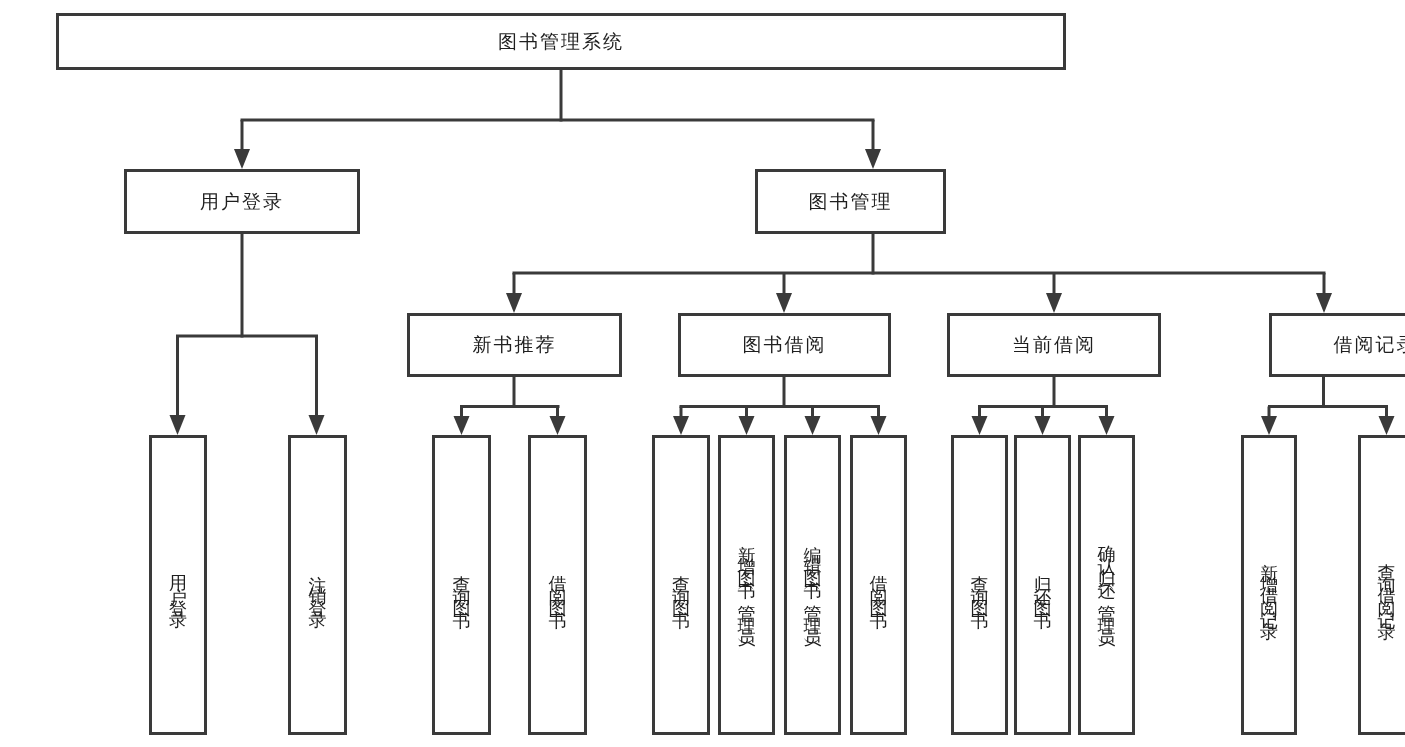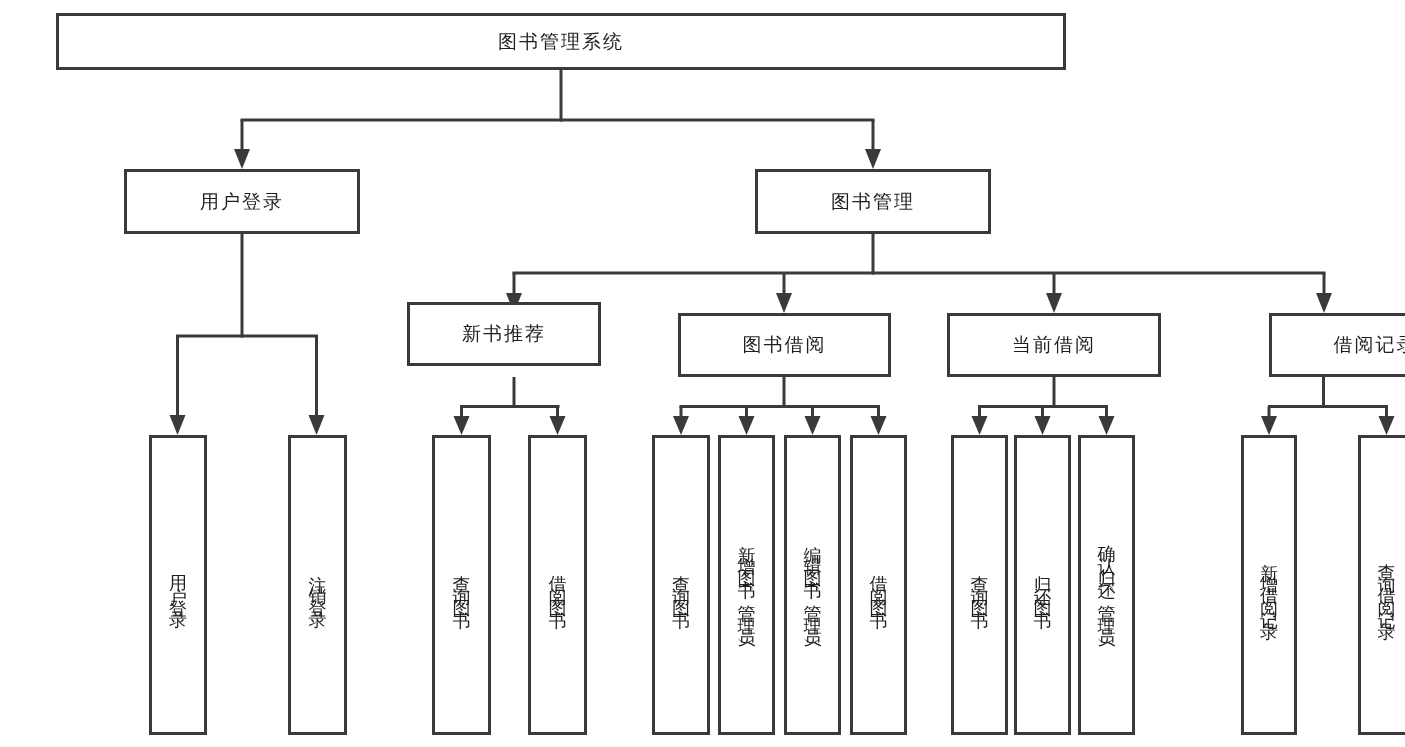--- a/index.html
+++ b/index.html
@@ -132,23 +132,23 @@
       <line x1="1225" y1="406.5" x2="1225" y2="418"></line>
       <polygon points="1217,416 1233,416 1225,435"></polygon>
       <line x1="1342.5" y1="406.5" x2="1342.5" y2="418"></line>
       <polygon points="1334.5,416 1350.5,416 1342.5,435"></polygon>
     </g>
   </svg>
 
   <div class="box hbox" style="left:12px;top:13px;width:1010px;height:57px">图书管理系统</div>
 
   <div class="box hbox" style="left:80px;top:169px;width:236px;height:65px">用户登录</div>
-  <div class="box hbox" style="left:711px;top:169px;width:236px;height:65px">图书管理</div>
+  <div class="box hbox" style="left:711px;top:169px;width:191px;height:65px">图书管理</div>
 
-  <div class="box hbox" style="left:363px;top:302px;width:194px;height:64px">新书推荐</div>
+  <div class="box hbox" style="left:363px;top:313px;width:215px;height:64px">新书推荐</div>
   <div class="box hbox" style="left:903px;top:313px;width:214px;height:64px">当前借阅</div>
   <div class="box hbox" style="left:634px;top:313px;width:213px;height:64px">图书借阅</div>
   <div class="box hbox" style="left:1225px;top:313px;width:213px;height:64px">借阅记录</div>
 
   <div class="box leaf" style="left:105px;width:58px">用户登录</div>
   <div class="box leaf" style="left:244px;width:59px">注销登录</div>
   <div class="box leaf" style="left:388px;width:59px">查询图书</div>
   <div class="box leaf" style="left:484px;width:59px">借阅图书</div>
   <div class="box leaf" style="left:608px;width:58px">查询图书</div>
   <div class="box leaf" style="left:674px;width:57px">新增图书（管理员）</div>

